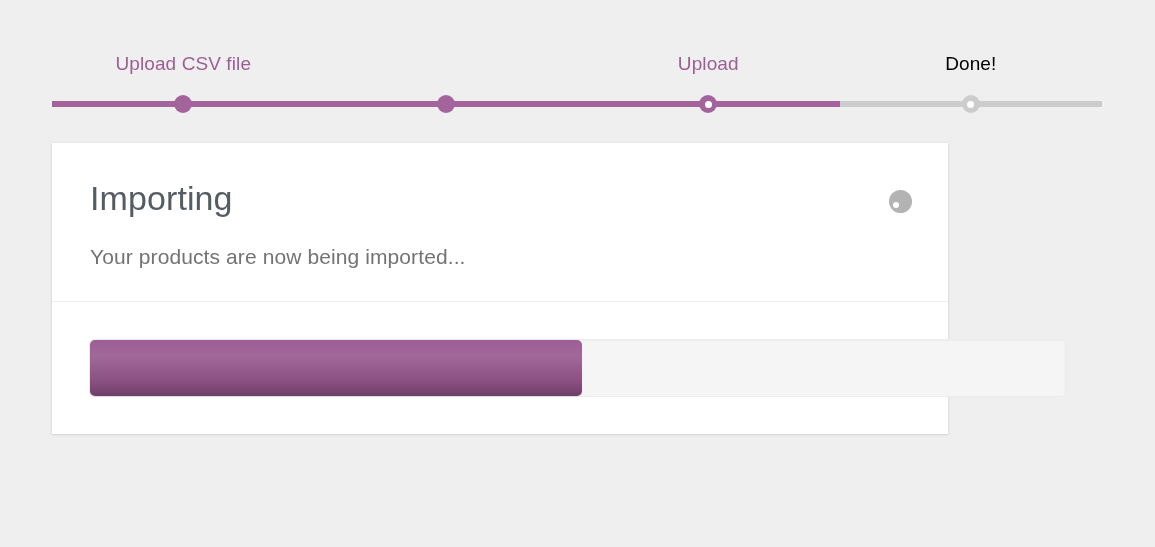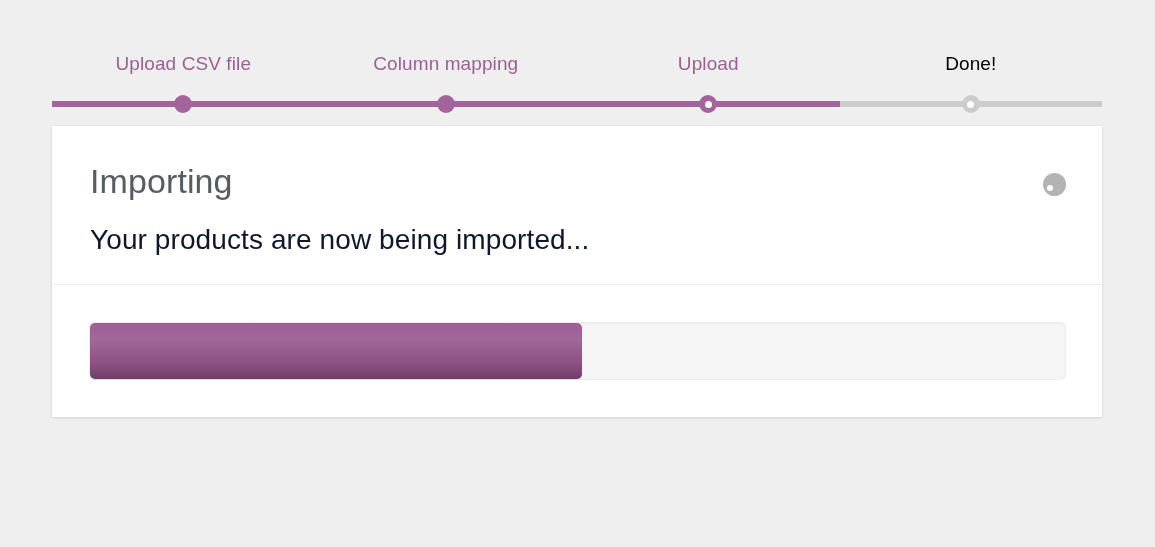--- a/index.html
+++ b/index.html
@@ -93,44 +93,44 @@
     margin-left: -3.5px;
     margin-top: -3.5px;
     border-radius: 50%;
     background: #ffffff;
   }
 
   
   .card {
     position: absolute;
     left: 52px;
-    top: 126px;
-    width: 1050px;
+    top: 143px;
+    width: 896px;
     background: #ffffff;
     box-shadow: 0 1px 3px rgba(0,0,0,0.10), 0 0 0 1px rgba(0,0,0,0.02);
   }
   .card-header {
     position: relative;
     padding: 34px 38px 30px 38px;
     border-bottom: 1px solid #ececec;
   }
   .card-title {
     margin: 0;
     font-size: 34px;
     line-height: 42px;
     font-weight: 400;
     color: #555c63;
     letter-spacing: 0.1px;
   }
   .card-subtitle {
     margin: 24px 0 0 0;
-    font-size: 28px;
+    font-size: 21px;
     line-height: 28px;
     font-weight: 400;
-    color: #0f172a;
+    color: #737373;
     letter-spacing: 0.1px;
   }
   .spinner {
     position: absolute;
     right: 36px;
     top: 47px;
     width: 23px;
     height: 23px;
   }
   .spinner .disc {
@@ -177,21 +177,20 @@
 </style>
 </head>
 <body>
 
 <div class="page">
 
   <div class="stepper">
 
     <div class="stepper-labels">
       <span class="step-label done" style="left:12.5%">Upload CSV file</span>
-      <span class="step-label done" style="left:37.5%">Column mapping</span>
       <span class="step-label active" style="left:62.5%">Upload</span>
       <span class="step-label upcoming" style="left:87.5%">Done!</span>
     </div>
 
     <div class="stepper-track">
       <div class="stepper-progress" style="width:75%"></div>
     </div>
 
     <div class="step-dot done" style="left:12.5%"></div>
     <div class="step-dot done" style="left:37.5%"></div>

